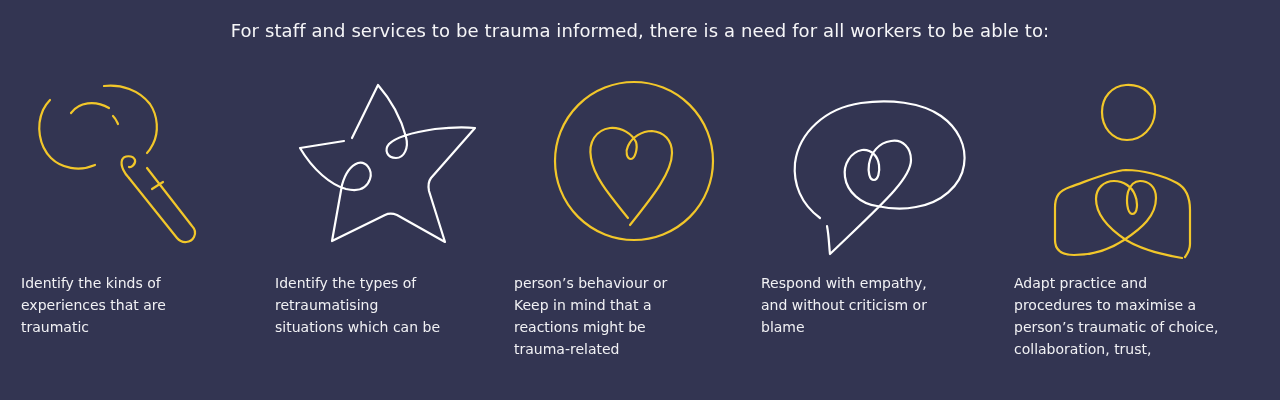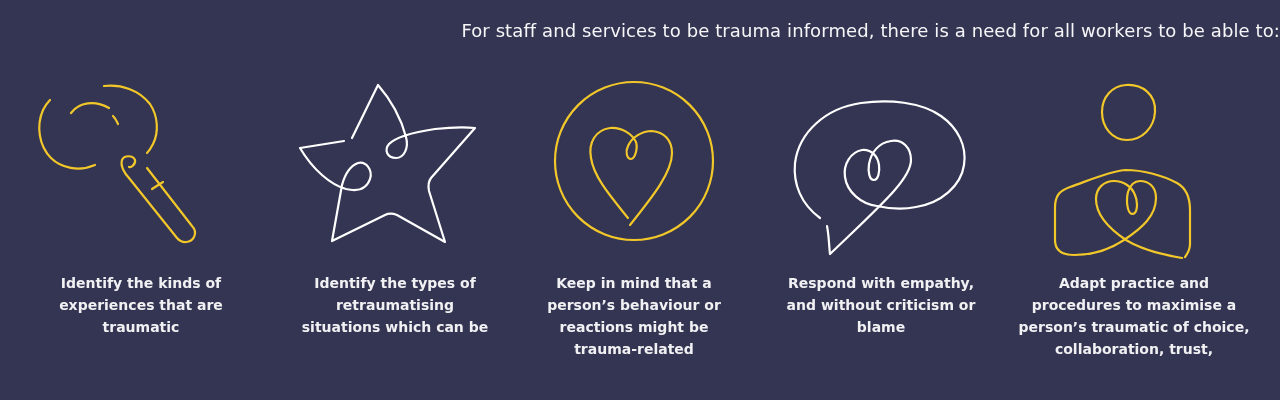--- a/index.html
+++ b/index.html
@@ -12,21 +12,21 @@
     body {
       font-family: "DejaVu Sans", "Liberation Sans", sans-serif;
       color: #f4f4f6;
       position: relative;
     }
     .headline {
       position: absolute;
       top: 20px;
       left: 0;
       width: 1280px;
-      text-align: right;
+      text-align: center;
       font-size: 18px;
       letter-spacing: 0.1px;
       color: #f6f6f8;
     }
     .item {
       position: absolute;
       top: 80px;
       width: 240px;
     }
     .icon {
@@ -35,25 +35,23 @@
       top: 0;
       width: 240px;
       height: 190px;
     }
     .icon svg { width: 240px; height: 190px; overflow: visible; }
     .label {
       position: absolute;
       top: 192px;
       left: 0;
       width: 240px;
-      text-align: center;
       font-size: 14px;
       line-height: 22px;
       color: #f1f1f4;
-      font-weight: bold;
     }
     .label span { display: block; }
   </style>
 </head>
 <body>
 
 <div class="headline">For staff and services to be trauma informed, there is a need for all workers to be able to:</div>
 
 <div class="item" style="left:21px;">
   <div class="icon">
@@ -92,22 +90,22 @@
 </div>
 
 <div class="item" style="left:514px;">
   <div class="icon">
     <svg viewBox="0 0 240 190" fill="none" stroke="#f2c72a" stroke-width="2.2" stroke-linecap="round" stroke-linejoin="round">
       <circle cx="120" cy="81" r="79"></circle>
       <path d="M114,138 C98,118 80,98 77,78 C74,62 82,50 96,48 C108,47 118,54 122,62 C124,68 121,79 117,79 C113,79 111,72 114,66 C118,57 128,51 138,51 C150,52 158,60 158,73 C158,92 140,115 116,145"></path>
     </svg>
   </div>
   <div class="label">
+    <span>person’s behaviour or</span>
     <span>Keep in mind that a</span>
-    <span>person’s behaviour or</span>
     <span>reactions might be</span>
     <span>trauma-related</span>
   </div>
 </div>
 
 <div class="item" style="left:761px;">
   <div class="icon">
     <svg viewBox="0 0 240 190" fill="none" stroke="#ffffff" stroke-width="2.2" stroke-linecap="round" stroke-linejoin="round">
       <path d="M59,138 C40,124 32,104 34,83 C38,52 65,28 100,23 C128,19 160,22 180,36 C197,48 206,66 203,85 C200,106 180,123 155,127 C140,130 125,128 116,126 C100,124 86,112 84,97 C82,84 90,72 101,70 C111,69 117,77 118,85 C119,92 117,100 113,100 C108,100 107,91 108,84 C110,73 117,63 130,61 C142,59 150,68 150,80 C150,99 120,125 69,174 C68,166 68,156 66,146"></path>
     </svg>

